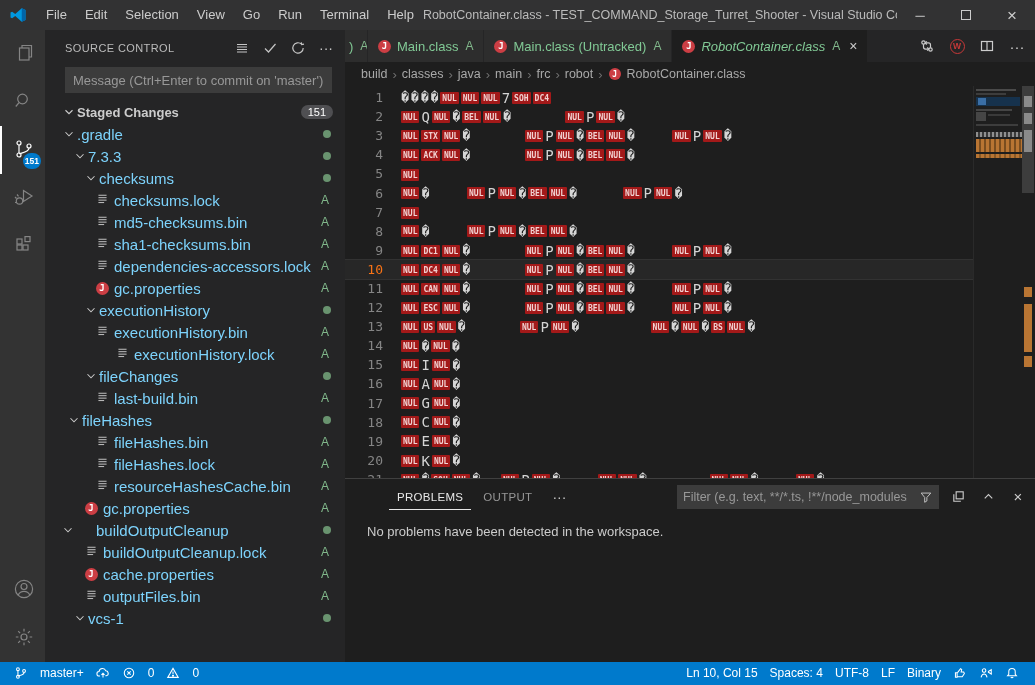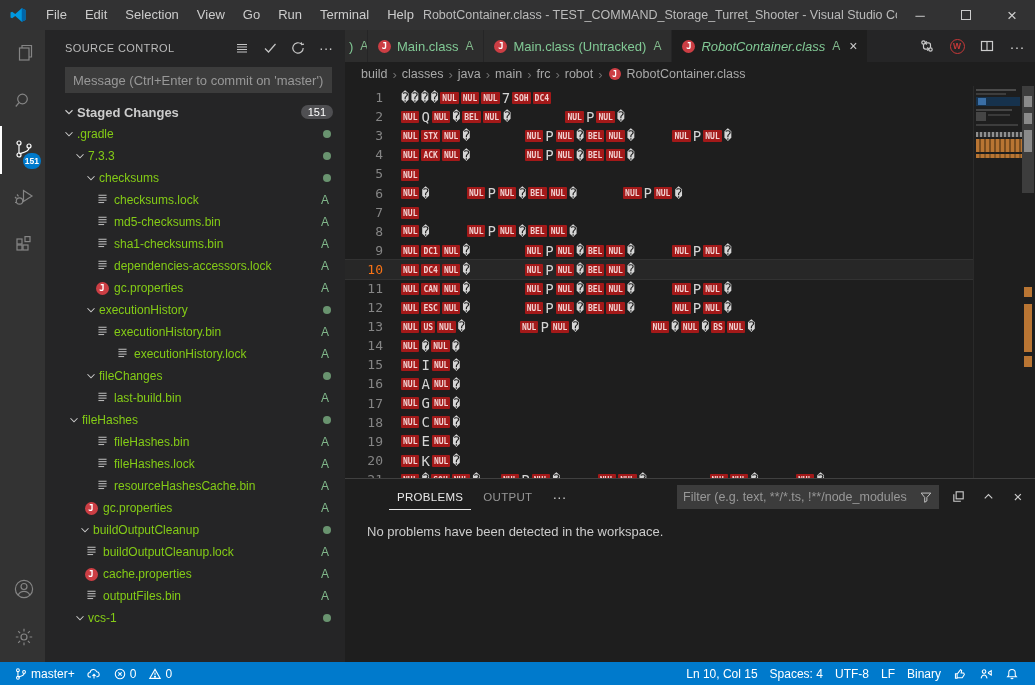--- a/index.html
+++ b/index.html
@@ -44,21 +44,21 @@
   .commit-input { margin:2px 13px 8px 20px; height:26px; background:#3c3c3c; border:none;
     color:#cccccc; font-size:13px; padding:0 8px; font-family:"Liberation Sans",sans-serif; }
   .commit-input::placeholder { color:#989898; }
   .staged-row { height:22px; display:flex; align-items:center; padding:0 12px 0 16px;
     font-weight:bold; }
   .staged-label { flex:1; font-size:13px; color:#cccccc; }
   .count-badge { background:#4f4f52; color:#ffffff; font-size:11px; font-weight:normal;
     border-radius:9px; padding:1px 7px; }
   .tree { flex:1; overflow:hidden; }
   .tree-row { height:22px; display:flex; align-items:center; padding-right:14px; cursor:default; }
-  .tree-label { flex:1; font-size:12px; color:#84cc16; white-space:nowrap; overflow:hidden; }
+  .tree-label { flex:1; font-size:15px; color:#7dd3fc; white-space:nowrap; overflow:hidden; }
   .twistie { width:16px; height:16px; flex:0 0 16px; display:flex; align-items:center;
     justify-content:center; color:#cccccc; }
   .twistie svg { width:14px; height:14px; }
   .file-ico { width:16px; height:16px; flex:0 0 16px; display:flex; align-items:center;
     justify-content:center; margin-right:4px; }
   .list-glyph { color:#c5c5c5; }
   .list-glyph svg { width:13px; height:13px; }
   .java-circle { width:13px; height:13px; border-radius:50%; background:#cc3e44; color:#ffffff;
     font-size:9px; font-weight:bold; display:flex; align-items:center; justify-content:center;
     font-family:"DejaVu Sans Mono",monospace; }
@@ -138,21 +138,21 @@
   .panel-actions { display:flex; align-items:center; gap:12px; }
   .panel-act { color:#cccccc; display:flex; width:18px; height:18px; align-items:center;
     justify-content:center; font-size:15px; }
   .panel-act svg { width:15px; height:15px; }
   .panel-msg { padding:10px 0 0 22px; font-size:13px; color:#cccccc; }
 
   
   .statusbar { height:23px; background:#007acc; display:flex; align-items:center;
     justify-content:space-between; color:#ffffff; font-size:12px; padding:0 10px 0 8px; }
   .sb-side { display:flex; align-items:center; height:100%; }
-  .sb-seg { display:flex; align-items:center; gap:3px; padding:4px 6px; height:100%; }
+  .sb-seg { display:flex; align-items:flex-start; gap:12px; padding:4px 6px; height:100%; }
   .sb-seg svg { width:14px; height:14px; }
 </style>
 </head>
 <body>
 
 <div class="titlebar">
   <svg class="logo" viewBox="0 0 24 24">
     <path fill="#0098e0" d="M17 3 8.3 10.8 4.2 7.6 2 8.7v6.6l2.2 1.1 4.1-3.2L17 21l5-2.4V5.4z"></path>
     <path fill="#0065a9" d="M17 3v18l5-2.4V5.4z"></path>
   </svg>
@@ -422,21 +422,21 @@
           <span class="tree-label">resourceHashesCache.bin</span>
           <span class="git-a">A</span>
         </div>
         <div class="tree-row" style="padding-left: 38px;">
           <span class="file-ico">
             <span class="java-circle">J</span>
           </span>
           <span class="tree-label">gc.properties</span>
           <span class="git-a">A</span>
         </div>
-        <div class="tree-row" style="padding-left: 32px;">
+        <div class="tree-row" style="padding-left: 15px; gap: 20px;">
           <span class="twistie">
             <svg viewBox="0 0 16 16" fill="none" stroke="currentColor" stroke-width="1.2">
               <path d="m4 6 4 4 4-4"></path>
             </svg>
           </span>
           <span class="tree-label">buildOutputCleanup</span>
           <span class="folder-dot"></span>
         </div>
         <div class="tree-row" style="padding-left: 38px;">
           <span class="file-ico">

